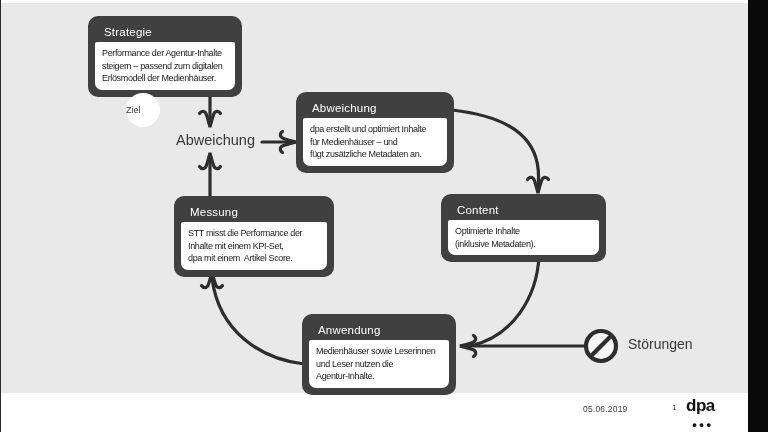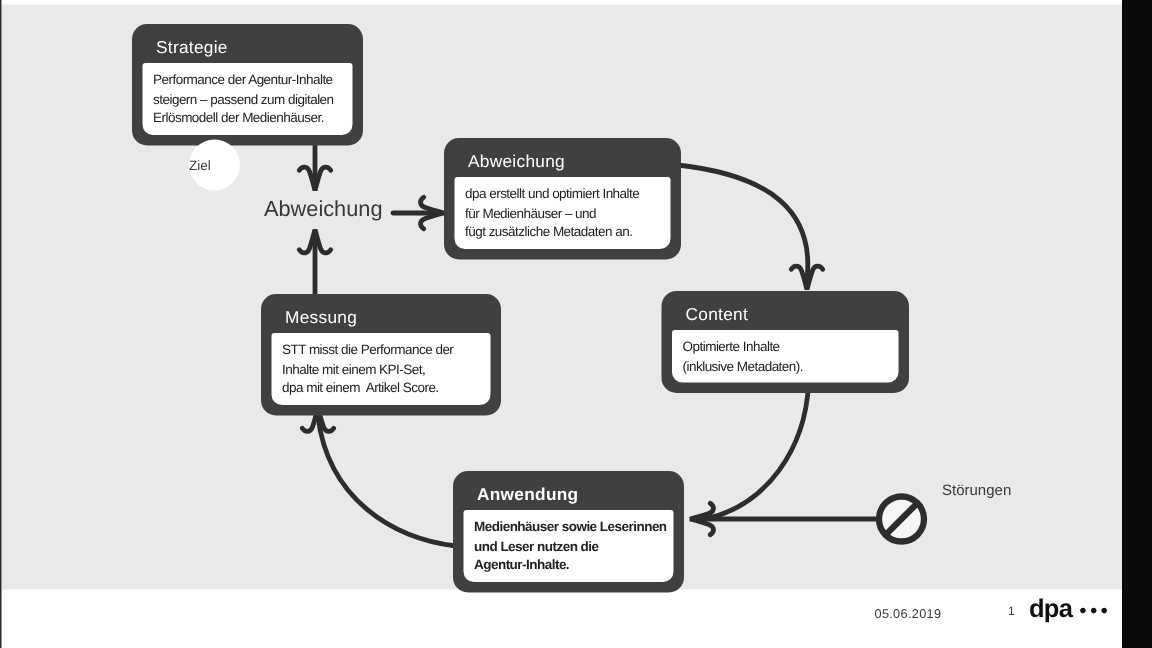--- a/index.html
+++ b/index.html
@@ -29,40 +29,40 @@
     padding:3px 9px 4px 9px;
   }
   .box-body {
     background:#ffffff; border-radius:2px 2px 7px 7px;
     padding:5px 7px; font-size:9px; line-height:12.5px;
     letter-spacing:-0.35px; color:#222222; white-space:pre;
   }
   #box-strategie   { left:88px;  top:16px;  width:154px; }
   #box-optimierung { left:296px; top:92px;  width:158px; }
   #box-content     { left:441px; top:194px; width:165px; }
-  #box-anwendung   { left:302px; top:314px; width:154px;font-weight:bold; }
+  #box-anwendung   { left:302px; top:314px; width:154px; }
   #box-messung     { left:147px; top:196px; width:160px;margin-left:27px; }
 
   .white-circle {
     position:absolute; background:#ffffff; border-radius:50%;
     display:flex; align-items:center; justify-content:flex-start;
     font-size:9px; color:#3d3d3d;
   }
   #circle-ziel     { left:126px; top:93px;  width:34px; height:34px; }
   #circle-resultat { left:125px; top:148px; width:42px; height:42px; }
 
   .floating-label { position:absolute; color:#383838; }
   #label-abweichung { left:176px; top:132px; font-size:14.5px; width:76px; text-align:left; }
-  #label-stoerungen { left:628px; top:322px; font-size:10px; }
+  #label-stoerungen { left:628px; top:336px; font-size:14px; }
 
   .footer-date { position:absolute; left:583px; top:404px; font-size:8.5px; color:#3a3a3a; letter-spacing:0.2px; }
   .footer-page { position:absolute; left:672px; top:403px; font-size:8px; color:#3a3a3a; }
   .footer-logo {
     position:absolute; left:686px; top:396px;
-    display:flex; align-items:center; color:#111111;
+    display:flex; align-items:center; color:#111111;flex-direction:column;
   }
   .footer-logo .dpa-text { font-size:17px; font-weight:bold; letter-spacing:-0.5px; }
   .footer-logo .dpa-dots { font-size:13px; font-weight:bold; letter-spacing:2.5px; margin-left:5px; margin-top:1px; }
 </style>
 </head>
 <body>
 
 <div class="viewport">
 
   <div class="slide-bg"></div>

